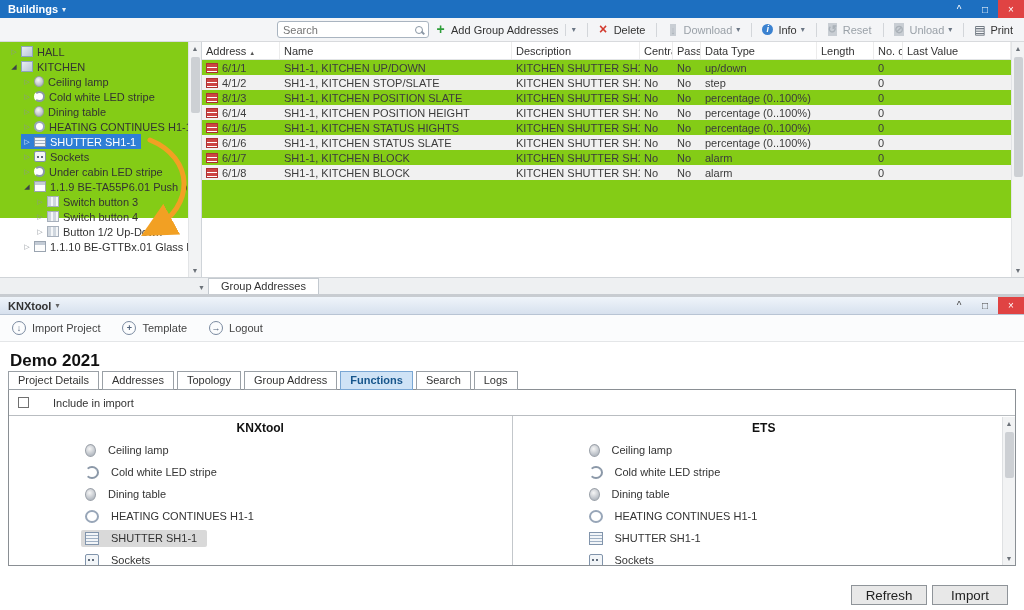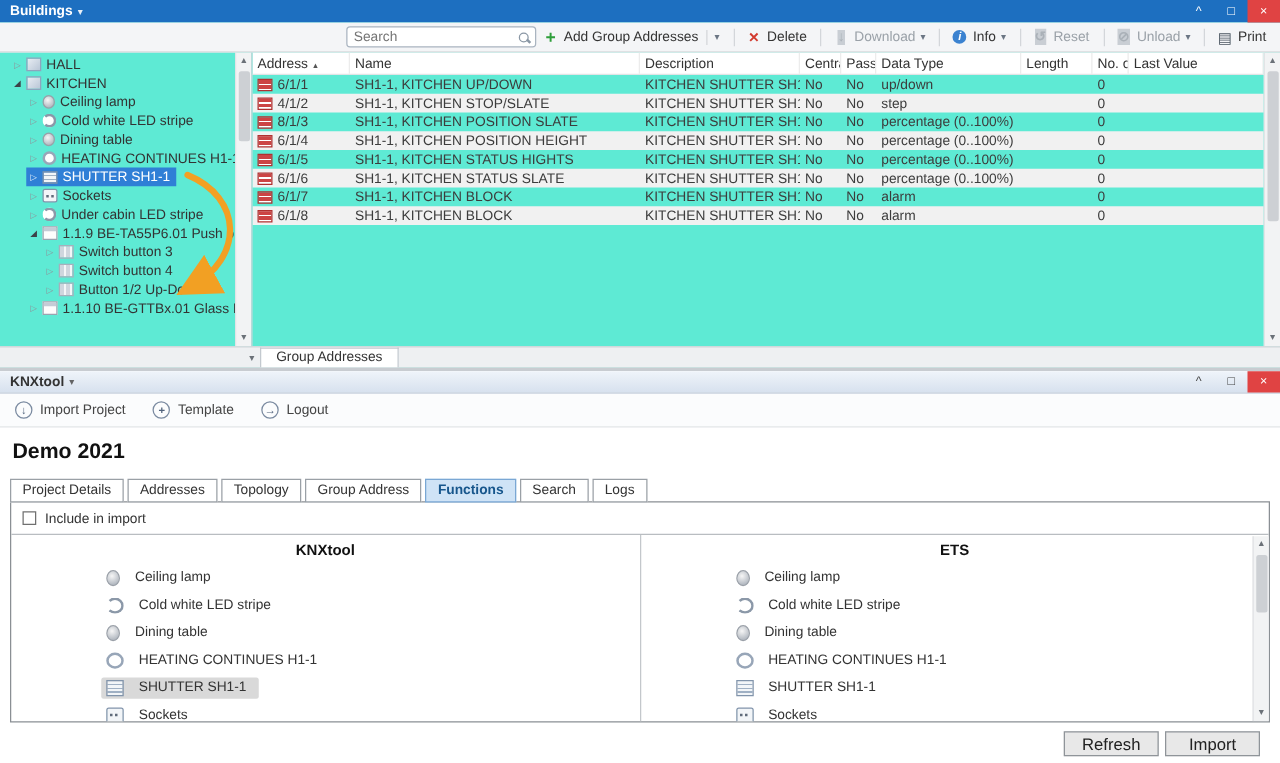--- a/index.html
+++ b/index.html
@@ -1,20 +1,20 @@
 <!DOCTYPE html>
 <html><head>
 <meta charset="utf-8">
 <style>
   *{box-sizing:border-box;margin:0;padding:0}
   body{width:1024px;height:610px;overflow:hidden;background:#fff}
   .screen{position:relative;width:1024px;height:610px;font-family:"Liberation Sans",sans-serif;font-size:11px;color:#333;background:#fff;overflow:hidden}
 
   
-  .bwin{position:absolute;left:0;top:0;width:1024px;height:294px;background:#5eead4}
+  .bwin{position:absolute;left:0;top:0;width:1024px;height:218px;background:#84cc16}
   .titlebar{height:18px;background:#1d6fc0;color:#fff;display:flex;align-items:center;padding-left:8px}
   .titlebar .title{font-weight:bold}
   .caret{font-size:8px;margin-left:4px;opacity:.9}
   .win-controls{margin-left:auto;display:flex;height:100%}
   .win-btn{width:26px;height:100%;display:flex;align-items:center;justify-content:center;font-size:10px;color:#fff}
   .win-btn.close{background:#e04343}
   .ktitle .win-btn{color:#444}
   .ktitle .win-btn.close{background:#e04343;color:#fff}
 
   .toolbar{height:24px;background:#f4f5f7;border-bottom:1px solid #d8dadd;display:flex;align-items:center;padding:0 6px}
@@ -88,26 +88,26 @@
   
   .kwin{position:absolute;left:0;top:297px;width:1024px;height:313px;background:#fff}
   .ktitle{height:18px;background:linear-gradient(#eff4fa,#d7e1ee);border-bottom:1px solid #b8c4d4;color:#333;display:flex;align-items:center;padding-left:8px}
   .ktitle .title{font-weight:bold}
   .ktoolbar{height:27px;border-bottom:1px solid #e4e6e8;background:#fbfcfd;display:flex;align-items:center;gap:22px;padding:0 12px}
   .kt-item{display:flex;align-items:center;gap:6px;color:#444}
   .kt-ic{width:14px;height:14px;border:1px solid #7a8aa0;border-radius:50%;display:flex;align-items:center;justify-content:center;font-size:9px;color:#51637c;font-weight:bold}
   .ic-import::before{content:"↓"}
   .ic-template::before{content:"+"}
   .ic-logout::before{content:"→"}
-  .kheading{margin:9px 10px 12px;font-size:17px;font-weight:bold;color:#111}
+  .kheading{margin:9px 10px 0;font-size:17px;font-weight:bold;color:#111}
   .ktabs{display:flex;margin:0 0 -1px 8px;position:relative;z-index:2}
   .ktab{border:1px solid #9aa0a6;background:#fff;padding:2px 9px 3px;margin-right:3px;color:#333}
   .ktab.active{background:#cfe3f6;border-color:#7aa7d4;color:#17568c;font-weight:bold}
   .kbox{margin:0 8px;border:1px solid #8a8f94;height:177px;position:relative;background:#fff;overflow:hidden}
-  .inc-row{height:26px;display:flex;align-items:center;gap:7px;padding-left:9px;border-bottom:1px solid #b9bdc1}
+  .inc-row{height:26px;display:flex;align-items:center;gap:24px;padding-left:9px;border-bottom:1px solid #b9bdc1}
   .checkbox{width:11px;height:11px;border:1px solid #707070;background:#fff;flex:none}
   .cols{display:flex;height:150px}
   .col{flex:1;overflow:hidden;position:relative}
   .col.left{border-right:1px solid #c3c7cb}
   .col-title{text-align:center;font-weight:bold;font-size:12px;padding:5px 0 4px;color:#111}
   .flist{padding-left:72px}
   .fitem{height:22px;display:flex;align-items:center}
   .fitem-c{display:inline-flex;align-items:center;gap:8px;padding:2px 10px 2px 3px;border-radius:2px}
   .fitem-c.highlight{background:#d9d9d9}
   .fitem .ticon{width:14px;height:13px}

